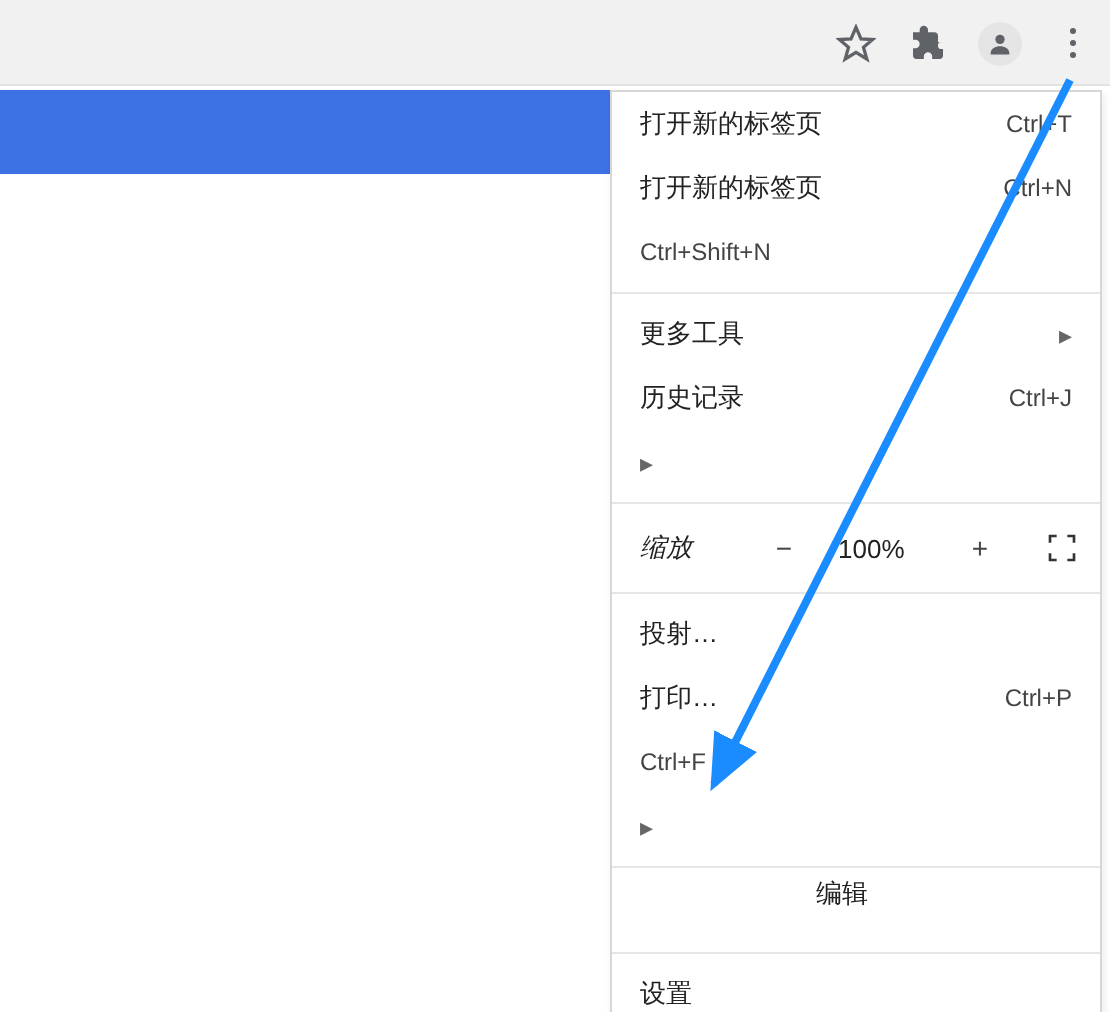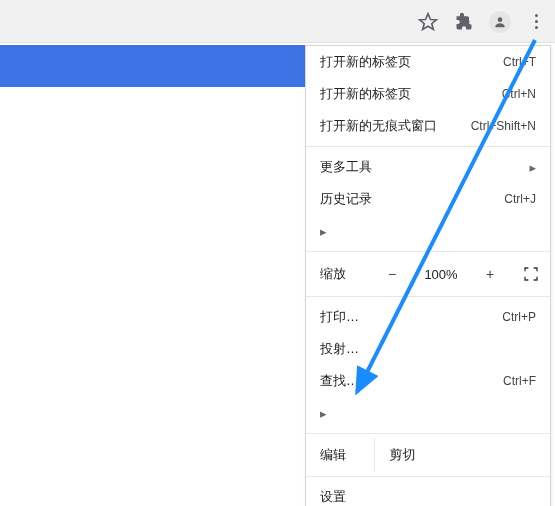--- a/index.html
+++ b/index.html
@@ -21,29 +21,29 @@
 
   
   .menu { position: absolute; top: 45px; right: 4px; width: 246px; background: #fff; border: 1px solid #d7d7d7; box-shadow: 1px 2px 4px rgba(0,0,0,0.08); }
   .menu .item { display: flex; align-items: center; justify-content: space-between; height: 32px; padding: 0 14px; cursor: default; }
   .menu .item .label { flex: 1; }
   .menu .item .short { color: #444; font-size: 12px; }
   .menu .sep { height: 1px; background: #e6e6e6; margin: 4px 0; }
 
   
   .zoom-row { display:flex; align-items:center; height: 36px; padding: 0 8px 0 14px; }
-  .zoom-row .zlabel { width: 48px; }
+  .zoom-row .zlabel { width: 48px; font-style: italic; }
   .zoom-row .zctrls { flex:1; display:flex; align-items:center; justify-content:center; gap: 16px; }
   .zoom-row .zctrls .zbtn { width: 22px; text-align:center; cursor:pointer; color:#444; font-size:14px; }
-  .zoom-row .zval { min-width: 44px; text-align:center; }
+  .zoom-row .zval { min-width: 44px; text-align:left; }
   .zoom-row .full { width: 22px; height: 22px; display:flex; align-items:center; justify-content:center; cursor:pointer; margin-left:6px;}
   .zoom-row .full svg { width:16px; height:16px; }
 
   
-  .edit-row { display:flex; align-items:center; height:34px; padding: 0 0 0 14px; }
+  .edit-row { display:flex; align-items:center; height:34px; padding: 0 0 0 14px; flex-direction: column; }
   .edit-row .elabel { width: 54px; }
   .edit-row .ebtn { width: 56px; text-align:center; border-left:1px solid #e6e6e6; height:100%; display:flex; align-items:center; justify-content:center; cursor:pointer; }
 
   .submenu-arrow { color:#666; }
 
   
   .arrow-svg { position:absolute; left:0; top:0; pointer-events:none; }
 </style>
 </head>
 <body>
@@ -83,21 +83,20 @@
 
     <div class="item">
       <span class="label">打开新的标签页</span>
       <span class="short">Ctrl+T</span>
     </div>
     <div class="item">
       <span class="label">打开新的标签页</span>
       <span class="short">Ctrl+N</span>
     </div>
     <div class="item">
-      <span class="label">打开新的无痕式窗口</span>
       <span class="short">Ctrl+Shift+N</span>
     </div>
 
     <div class="sep"></div>
 
     <div class="item">
       <span class="label">更多工具</span>
       <span class="submenu-arrow">▸</span>
     </div>
     <div class="item">
@@ -120,39 +119,37 @@
       <div class="full">
         <svg viewBox="0 0 24 24" fill="none" stroke="#333" stroke-width="2">
           <path d="M3 8V3h5M21 8V3h-5M3 16v5h5M21 16v5h-5"></path>
         </svg>
       </div>
     </div>
 
     <div class="sep"></div>
 
     <div class="item">
+      <span class="label">投射…</span>
+    </div>
+    <div class="item">
       <span class="label">打印…</span>
       <span class="short">Ctrl+P</span>
     </div>
     <div class="item">
-      <span class="label">投射…</span>
-    </div>
-    <div class="item">
-      <span class="label">查找…</span>
       <span class="short">Ctrl+F</span>
     </div>
     <div class="item">
       <span class="submenu-arrow">▸</span>
     </div>
 
     <div class="sep"></div>
 
     <div class="edit-row">
       <span class="elabel">编辑</span>
-      <span class="ebtn">剪切</span>
     </div>
 
     <div class="sep"></div>
 
     <div class="item">
       <span class="label">设置</span>
     </div>
 
   </div>
 

